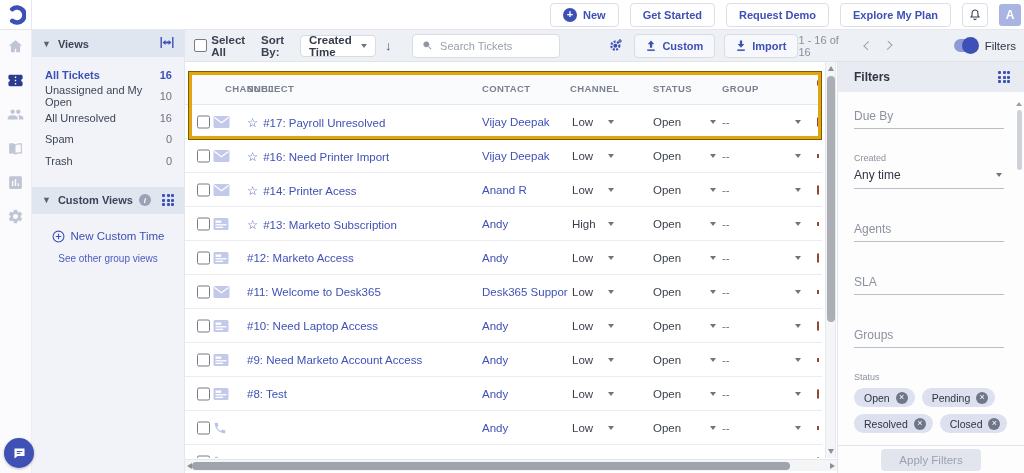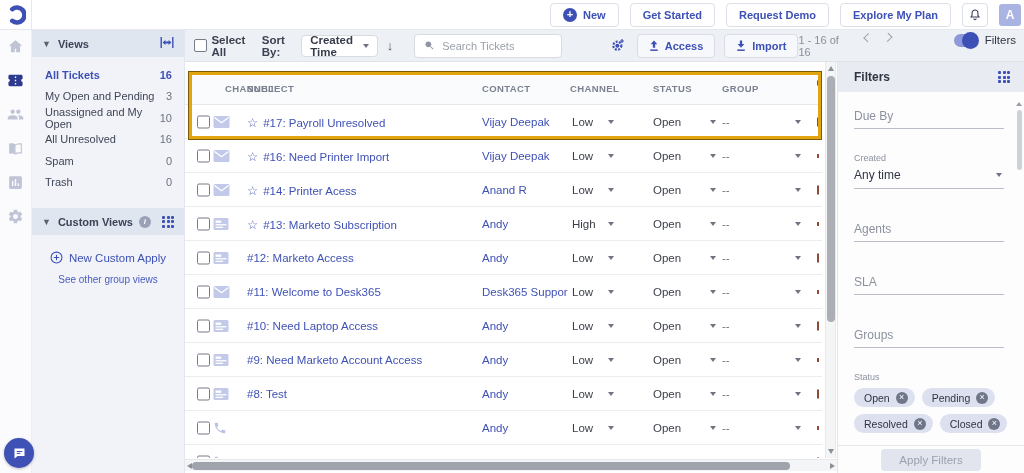--- a/index.html
+++ b/index.html
@@ -52,21 +52,21 @@
   .searchbox input { border:none; outline:none; width:110px; font-size:11px; color:#333; background:transparent; font-family:"Liberation Sans",sans-serif; }
   .searchbox input::placeholder { color:#9aa0aa; }
   .gearplus { position:relative; margin-left:48px; cursor:pointer; width:18px; height:18px; }
   .io-btn { height:24px; background:#f7f8fb; border:1px solid #d9dce3; border-radius:4px; display:flex; align-items:center; gap:6px; padding:0 11px; color:#3d50b5; font-size:11px; font-weight:bold; cursor:pointer; }
   .pag-text { font-size:11px; color:#8a8f99; }
   .pg-chev { width:7px; height:7px; border-left:1.6px solid #9aa0aa; border-bottom:1.6px solid #9aa0aa; display:inline-block; cursor:pointer; }
   .pg-chev.left { transform:rotate(45deg); }
   .pg-chev.right { transform:rotate(-135deg); }
   .toggle { width:30px; height:13px; border-radius:7px; background:#8d99d9; position:relative; cursor:pointer; }
   .toggle .knob { position:absolute; right:-1px; top:-2px; width:17px; height:17px; border-radius:50%; background:#3d50b5; }
-  .toolbar-right { margin-left:auto; display:flex; align-items:flex-start; padding-right:8px; }
+  .toolbar-right { margin-left:auto; display:flex; align-items:center; padding-right:8px; }
 
   
   .list-area { position:absolute; left:185px; top:62px; width:637px; height:396px; background:#fff; overflow:hidden; z-index:5; }
   .thead { position:absolute; left:0; top:10px; width:637px; height:33px; background:#fafbfc; border-bottom:1px solid #e7e8ec; }
   .thead span { position:absolute; top:11px; font-size:9.5px; color:#7a8090; letter-spacing:.4px; font-weight:bold; }
   .rows { position:absolute; left:0; top:43px; width:637px; }
   .trow { position:relative; width:637px; height:34px; border-bottom:1px solid #ececf0; background:#fff; }
   .cell { position:absolute; top:50%; transform:translateY(-50%); font-size:11.5px; white-space:nowrap; }
   .c-check { left:12px; }
   .c-chan { left:28px; display:flex; align-items:center; }
@@ -198,24 +198,20 @@
           <path d="M2.6 5.5 L5.4 3 V4.6 H8.6 V3 L11.4 5.5 L8.6 8 V6.4 H5.4 V8 Z" fill="#3d50b5"></path>
         </svg>
       </span>
     </div>
     <div class="views-list" id="views-list">
         <div class="view-item active">
           <span>All Tickets</span>
           <span class="v-count">16</span>
         </div>
         <div class="view-item">
-          <span>My Open and Pending</span>
-          <span class="v-count">3</span>
-        </div>
-        <div class="view-item">
           <span>Unassigned and My Open</span>
           <span class="v-count">10</span>
         </div>
         <div class="view-item">
           <span>All Unresolved</span>
           <span class="v-count">16</span>
         </div>
         <div class="view-item">
           <span>Spam</span>
           <span class="v-count">0</span>
@@ -239,21 +235,21 @@
           <i></i>
           <i></i>
           <i></i>
         </span>
     </div>
     <div class="new-custom">
       <svg width="13" height="13" viewBox="0 0 24 24">
         <circle cx="12" cy="12" r="10" fill="none" stroke="#3d50b5" stroke-width="2"></circle>
         <path d="M12 7v10M7 12h10" stroke="#3d50b5" stroke-width="2"></path>
       </svg>
-      <span>New Custom Apply</span>
+      <span>New Custom Time</span>
     </div>
     <div class="see-other">See other group views</div>
   </div>
 
   <div class="toolbar">
     <span style="width:12px"></span>
     <span class="checkbox"></span>
     <span style="width:6px"></span>
     <span class="tl-label">Select All</span>
     <span style="width:16px"></span>
@@ -278,21 +274,21 @@
         <circle cx="11" cy="13" r="3" fill="#3d50b5"></circle>
         <path d="M18 3v6M15 6h6" stroke="#3d50b5" stroke-width="1.8"></path>
       </svg>
     </div>
     <span style="width:14px"></span>
     <button class="io-btn">
       <svg width="10" height="12" viewBox="0 0 12 13">
         <path d="M6 0 L10 4.5 H7.4 V8.6 H4.6 V4.5 H2 Z" fill="#3d50b5"></path>
           <rect x="1.5" y="10.6" width="9" height="1.8" fill="#3d50b5"></rect>
       </svg>
-      <span>Access</span>
+      <span>Custom</span>
     </button>
     <span style="width:12px"></span>
     <button class="io-btn">
       <svg width="10" height="12" viewBox="0 0 12 13">
         <path d="M6 8.6 L2 4.1 H4.6 V0 H7.4 V4.1 H10 Z" fill="#3d50b5"></path>
           <rect x="1.5" y="10.6" width="9" height="1.8" fill="#3d50b5"></rect>
       </svg>
       <span>Import</span>
     </button>
     <div class="toolbar-right">

